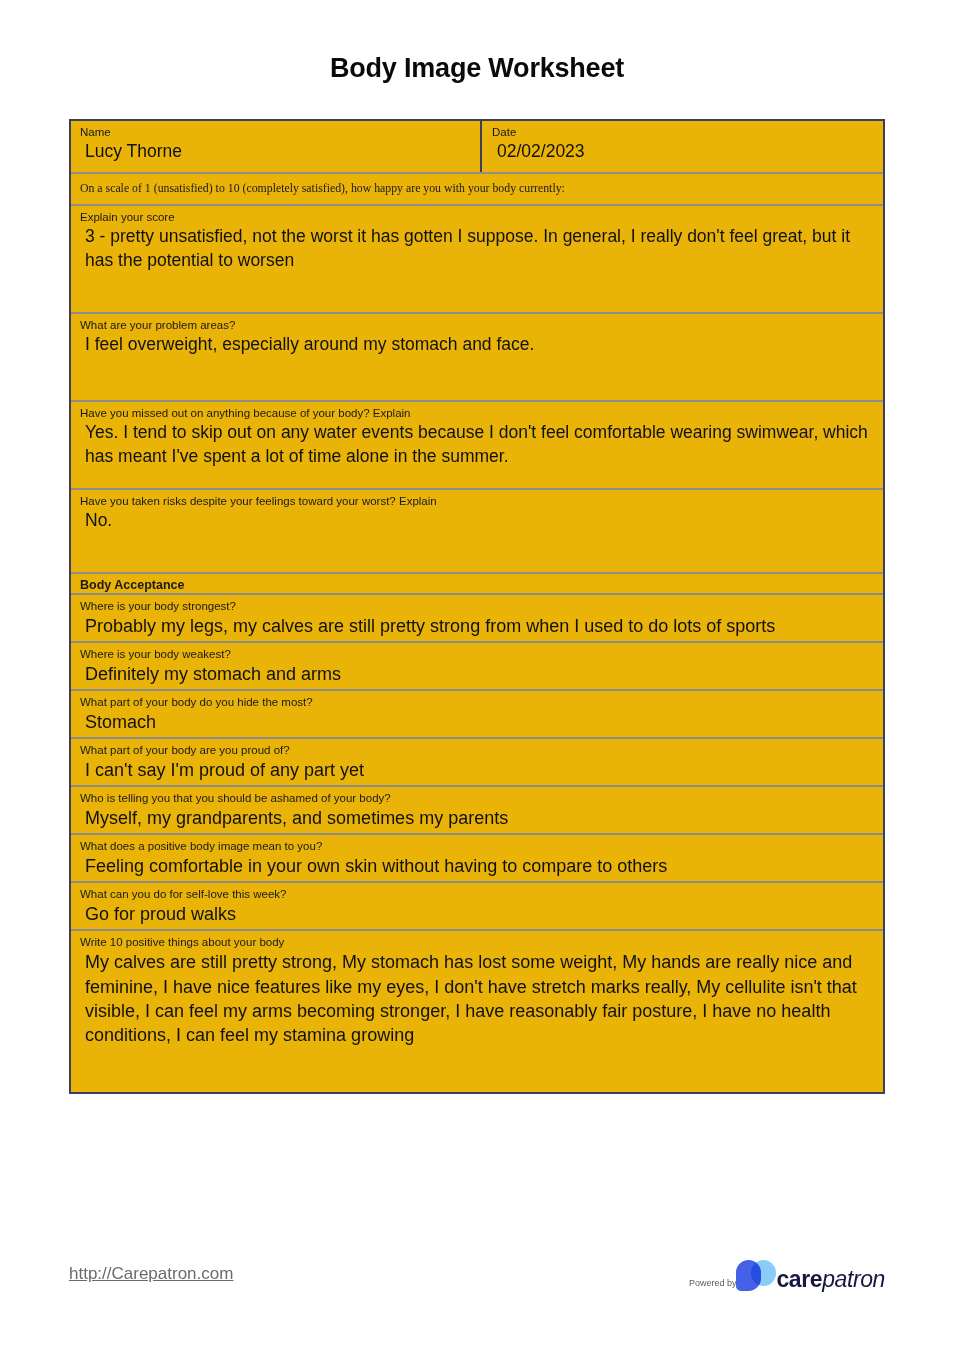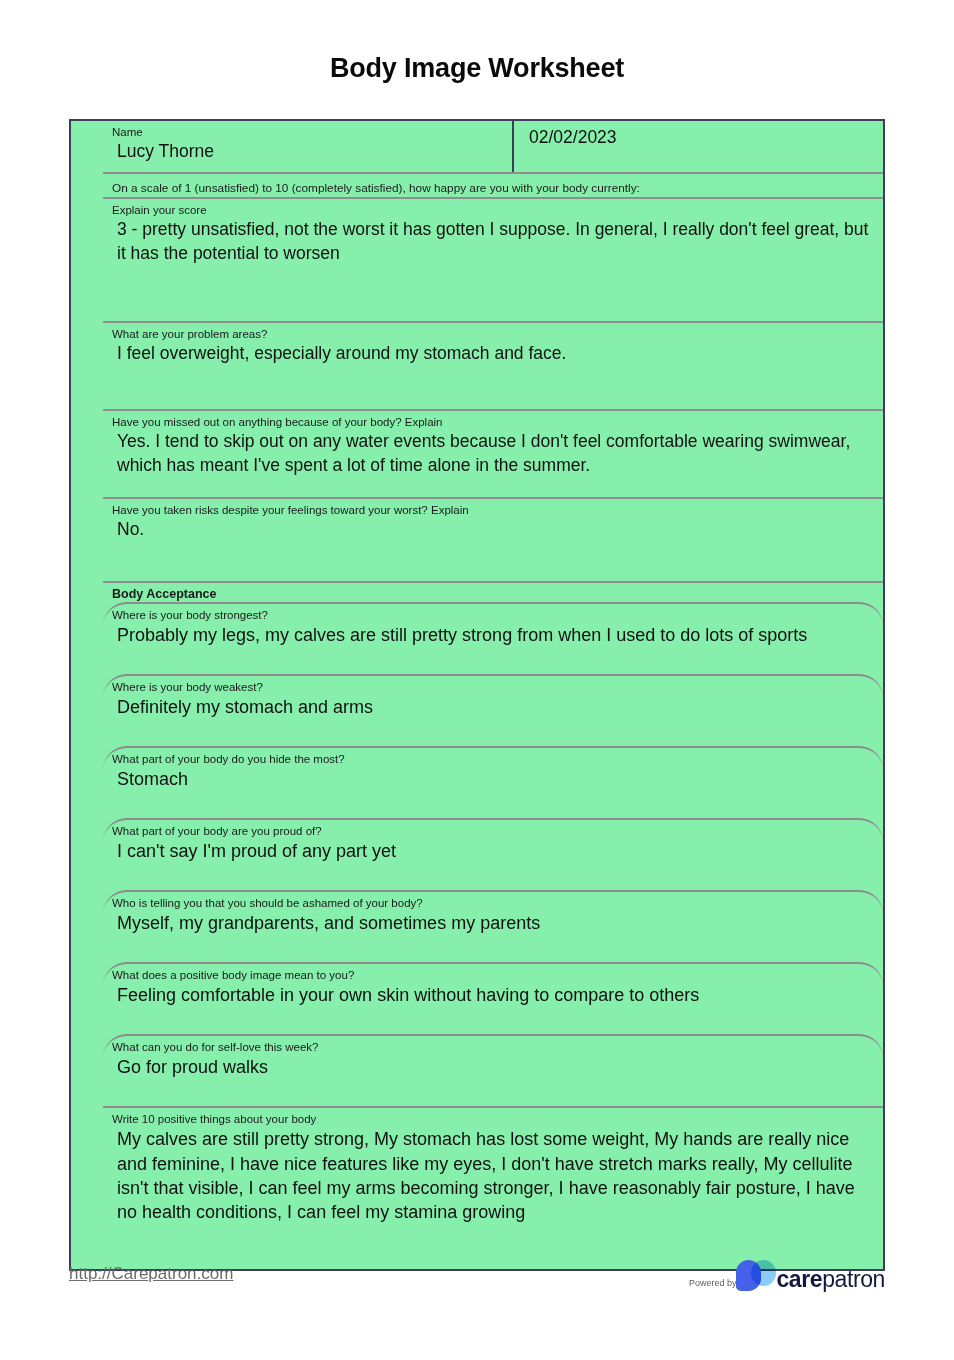--- a/index.html
+++ b/index.html
@@ -33,22 +33,21 @@
     line-height: 1.1;
   }
 
   .form-table {
     position: absolute;
     left: 69px;
     top: 119px;
     width: 816px;
     box-sizing: border-box;
     border: 2px solid #3b3f5c;
-    background: #86efac;
-    padding-left: 32px;
+    background: #eab308;
   }
 
   .row {
     border-top: 2px solid #8d8d8d;
     box-sizing: border-box;
     position: relative;
   }
   .row.first { border-top: none; }
 
   
@@ -89,27 +88,27 @@
   .answer.big {
     font-size: 18px;
   }
 
   .cell {
     padding: 4px 12px 0 9px;
     box-sizing: border-box;
   }
 
   
-  .h-scale   { height: 25px; }
-  .h-explain { height: 124px; }
+  .h-scale   { height: 32px; font-family: Liberation Serif, serif; }
+  .h-explain { height: 108px; }
   .h-problem { height: 88px; }
   .h-missed  { height: 88px; }
   .h-risks   { height: 84px; }
   .h-section { height: 21px; }
-  .h-std     { height: 72px; border-radius: 24px; }
+  .h-std     { height: 48px; }
   .h-last    { height: 163px; }
 
   .h-scale .qlabel { font-size: 11.8px; padding-top: 3px; }
 
   .footer {
     position: absolute;
     left: 0;
     top: 1258px;
     width: 954px;
     height: 60px;
@@ -164,37 +163,38 @@
     opacity: 0.92;
   }
   .logo-text {
     font-size: 23px;
     color: #16183f;
     letter-spacing: -0.4px;
     position: relative;
     top: 1px;
   }
   .logo-text b { font-weight: bold; }
-  .logo-text span { font-weight: normal; }
+  .logo-text span { font-weight: normal; font-style: italic; }
 </style>
 </head>
 <body>
 
 <div class="page">
 
   <div class="title">Body Image Worksheet</div>
 
   <div class="form-table">
 
     <div class="row first idrow">
       <div class="idcell">
         <div class="qlabel">Name</div>
         <div class="answer">Lucy Thorne</div>
       </div>
       <div class="idcell right">
+        <div class="qlabel">Date</div>
         <div class="answer">02/02/2023</div>
       </div>
     </div>
 
     <div class="row h-scale">
       <div class="cell">
         <div class="qlabel">On a scale of 1 (unsatisfied) to 10 (completely satisfied), how happy are you with your body currently:</div>
       </div>
     </div>
 

